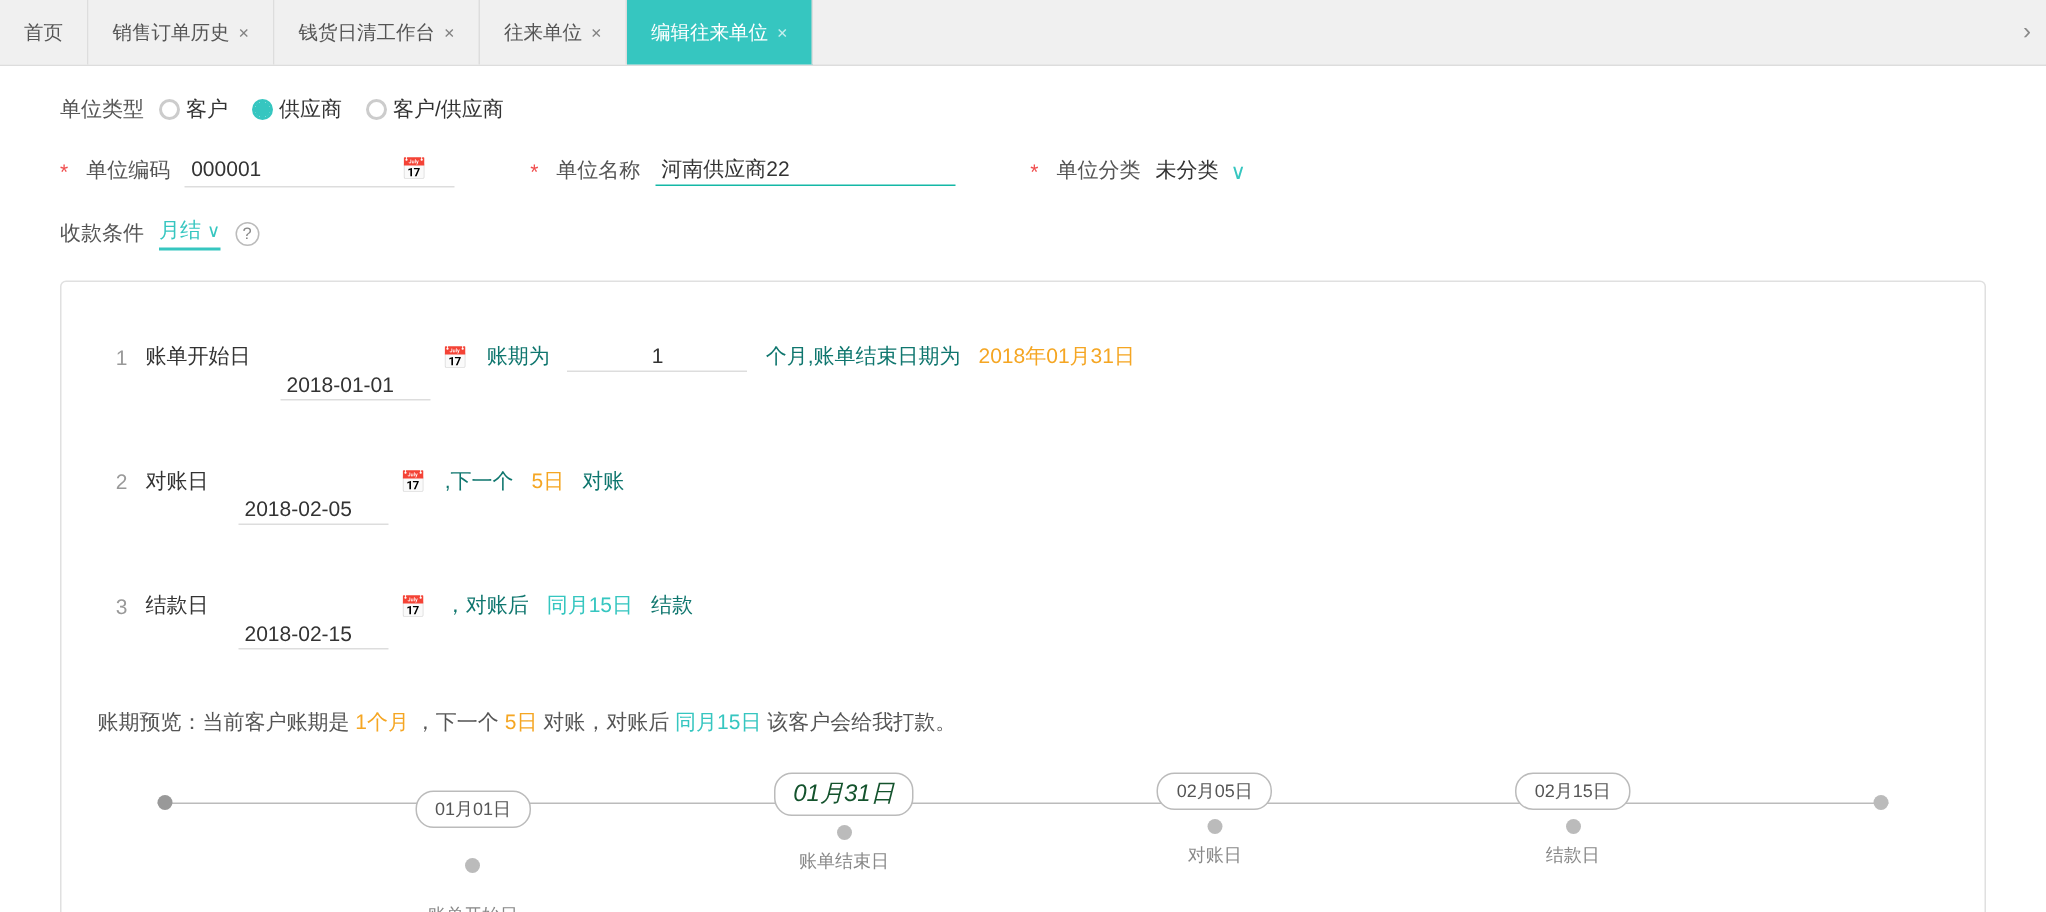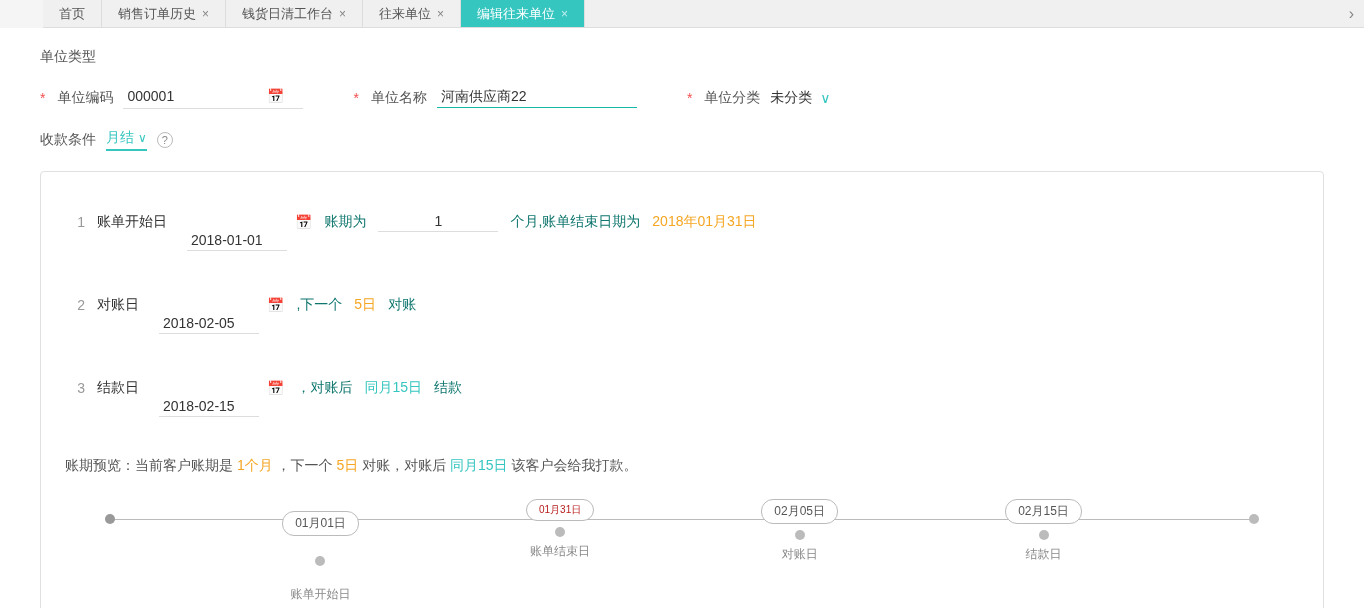--- a/index.html
+++ b/index.html
@@ -4,22 +4,21 @@
   <style>
     * { box-sizing: border-box; margin: 0; padding: 0; }
     body { font-family: 'Microsoft YaHei', Arial, sans-serif; font-size: 14px; background: #f5f5f5; color: #333; }
 
     
     .tabs-bar {
       display: flex;
       align-items: stretch;
       background: #f0f0f0;
       border-bottom: 1px solid #ddd;
-      height: 28px;
-      margin-left: 43px;
+      height: 44px;
     }
     .tab-item {
       display: flex;
       align-items: center;
       padding: 0 16px;
       cursor: pointer;
       font-size: 13px;
       color: #555;
       border-right: 1px solid #ddd;
       background: #f0f0f0;
@@ -261,20 +260,34 @@
     <span>编辑往来单位</span>
     <span class="tab-close">×</span>
   </div>
   <div class="tab-arrow">›</div>
 </div>
 
 <div class="main-content">
 
   <div class="form-row" style="">
     <span class="form-label">单位类型</span>
+    <div class="radio-group">
+      <label class="radio-item">
+        <span class="radio-circle"></span>
+        <span>客户</span>
+      </label>
+      <label class="radio-item">
+        <span class="radio-circle checked"></span>
+        <span>供应商</span>
+      </label>
+      <label class="radio-item">
+        <span class="radio-circle"></span>
+        <span>客户/供应商</span>
+      </label>
+    </div>
   </div>
 
   <div class="form-row">
     <span class="required-star">*</span>
     <span class="form-label">单位编码</span>
     <div class="field-with-icon" style="width:180px;">
       <input type="text" value="000001" style="width: 140px;">
       <span class="calendar-icon">📅</span>
     </div>
 
@@ -361,21 +374,21 @@
             <div style="width:10px;height:10px;border-radius:50%;background:#999;margin-top:15px;"></div>
           </div>
 
           <div style="display:flex; flex-direction:column; align-items:center; gap:20px;margin-top:12px;">
             <div style="background:#fff;border:1px solid #bbb;border-radius:12px;padding:3px 12px;font-size:12px;color:#555;white-space:nowrap;">01月01日</div>
             <div style="width:10px;height:10px;border-radius:50%;background:#bbb;"></div>
             <div style="font-size:12px;color:#888;white-space:nowrap;">账单开始日</div>
           </div>
 
           <div style="display:flex; flex-direction:column; align-items:center; gap:6px;">
-            <div style="background:#fff;border:1px solid #bbb;border-radius:12px;padding:3px 12px;font-size:10px;color:#b91c1c;white-space:nowrap;">01月31日</div>
+            <div style="background:#fff;border:1px solid #bbb;border-radius:12px;padding:3px 12px;font-size:16px;color:#14532d;white-space:nowrap;font-style:italic;">01月31日</div>
             <div style="width:10px;height:10px;border-radius:50%;background:#bbb;"></div>
             <div style="font-size:12px;color:#888;white-space:nowrap;text-align:right;">账单结束日</div>
           </div>
 
           <div style="display:flex; flex-direction:column; align-items:center; gap:6px;">
             <div style="background:#fff;border:1px solid #bbb;border-radius:12px;padding:3px 12px;font-size:12px;color:#555;white-space:nowrap;">02月05日</div>
             <div style="width:10px;height:10px;border-radius:50%;background:#bbb;"></div>
             <div style="font-size:12px;color:#888;white-space:nowrap;">对账日</div>
           </div>
 

